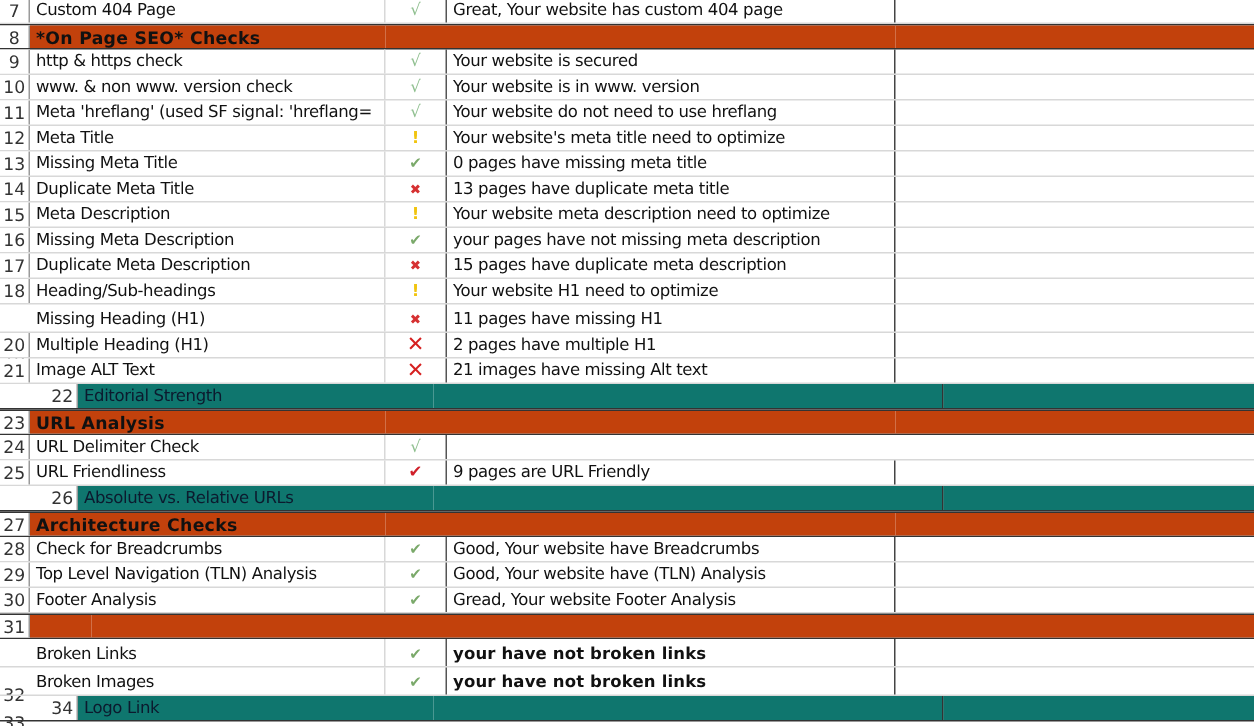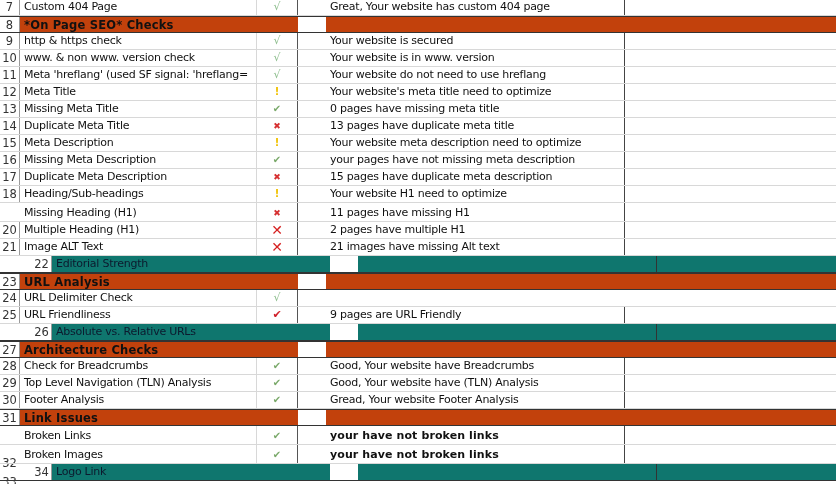--- a/index.html
+++ b/index.html
@@ -7,21 +7,21 @@
     body { font-family: "DejaVu Sans", sans-serif; font-size: 11px; color: #111; position: relative; }
     .sheet { position: absolute; left: 0; top: -1px; width: 836px; }
     .row { position: relative; display: flex; height: 17px; border-bottom: 1px solid #d8d8d8; }
     .row.tall { height: 19px; }
     .rn { width: 20px; flex: 0 0 20px; text-align: center; color: #333; font-size: 11.5px; line-height: 17px; background: #fff; border-right: 1px solid #9a9a9a; }
     .row.tall .rn { line-height: 21px; margin-top: 27px; }
     .ca { width: 237px; flex: 0 0 237px; padding-left: 4px; white-space: nowrap; overflow: hidden; line-height: 16px; font-size: 11px; letter-spacing: -0.25px; border-right: 1px solid #d8d8d8; }
     .row.tall .ca { line-height: 20px; }
     .cb { width: 41px; flex: 0 0 41px; text-align: center; line-height: 16px; border-right: 1px solid #555; }
     .row.tall .cb { line-height: 20px; }
-    .cc { width: 299px; flex: 0 0 299px; padding-left: 4px; white-space: nowrap; overflow: visible; line-height: 16px; font-size: 11px; letter-spacing: -0.25px; border-right: 1.5px solid #444; margin-left: 28px; }
+    .cc { width: 299px; flex: 0 0 299px; padding-left: 4px; white-space: nowrap; overflow: visible; line-height: 16px; font-size: 11px; letter-spacing: -0.25px; border-right: 1.5px solid #444; }
     .row.tall .cc { line-height: 20px; }
     .cd { flex: 1 1 auto; }
     .bold-text { font-weight: bold; letter-spacing: 0.1px; }
 
     
     .row.sec { border-top: 1.5px solid #333; border-bottom: 1.5px solid #333; }
     .row.sec .ca, .row.sec .cb, .row.sec .cc, .row.sec .cd { background: #c2410c; border-right: none; }
     .row.sec .ca { font-weight: bold; font-size: 11.5px; letter-spacing: 0.2px; overflow: visible; }
     
     .row.band { border-bottom: 1.5px solid #333; padding-left: 32px; }
@@ -204,21 +204,20 @@
     </div>
     <div class="row">
       <div class="rn">30</div>
       <div class="ca">Footer Analysis</div>
       <div class="cb"><span class="ic ic-check">✔</span></div>
       <div class="cc">Gread, Your website Footer Analysis</div>
       <div class="cd"></div>
     </div>
     <div class="row sec">
       <div class="rn">31</div>
-      <div class="ca">Link Issues</div>
       <div class="cb"></div>
       <div class="cc"></div>
       <div class="cd"></div>
     </div>
     <div class="row tall">
       <div class="rn">32</div>
       <div class="ca">Broken Links</div>
       <div class="cb"><span class="ic ic-check">✔</span></div>
       <div class="cc bold-text">your have not  broken links</div>
       <div class="cd"></div>

